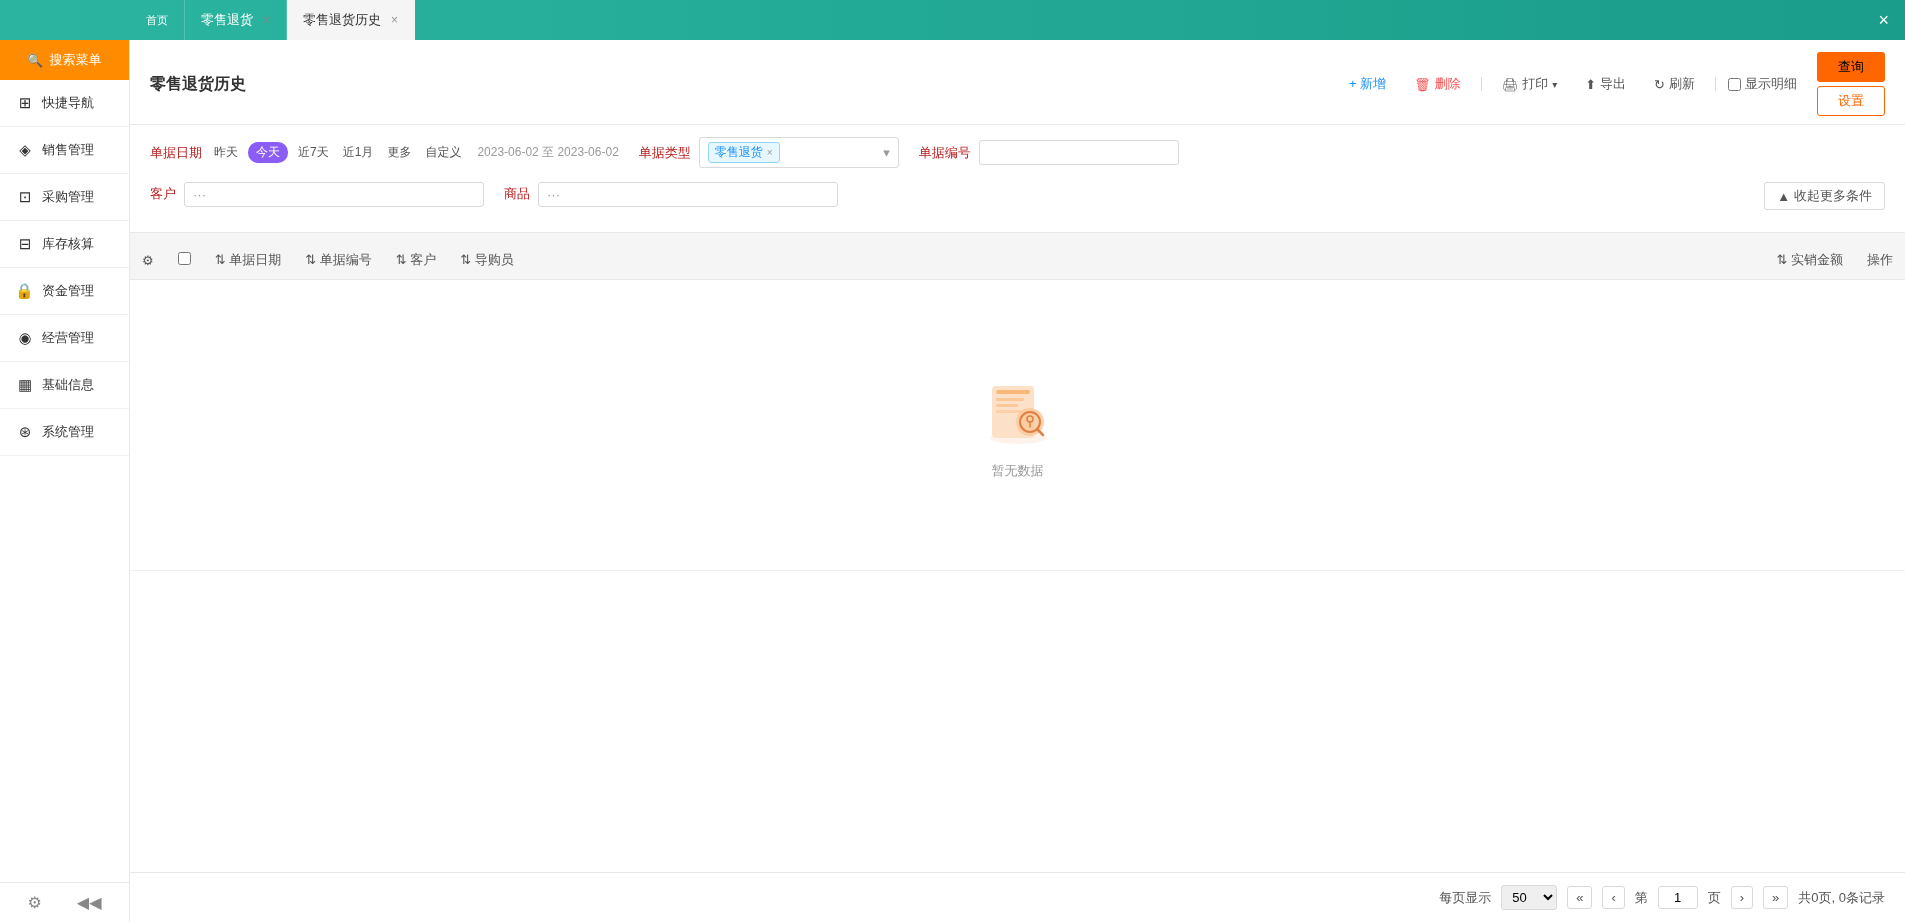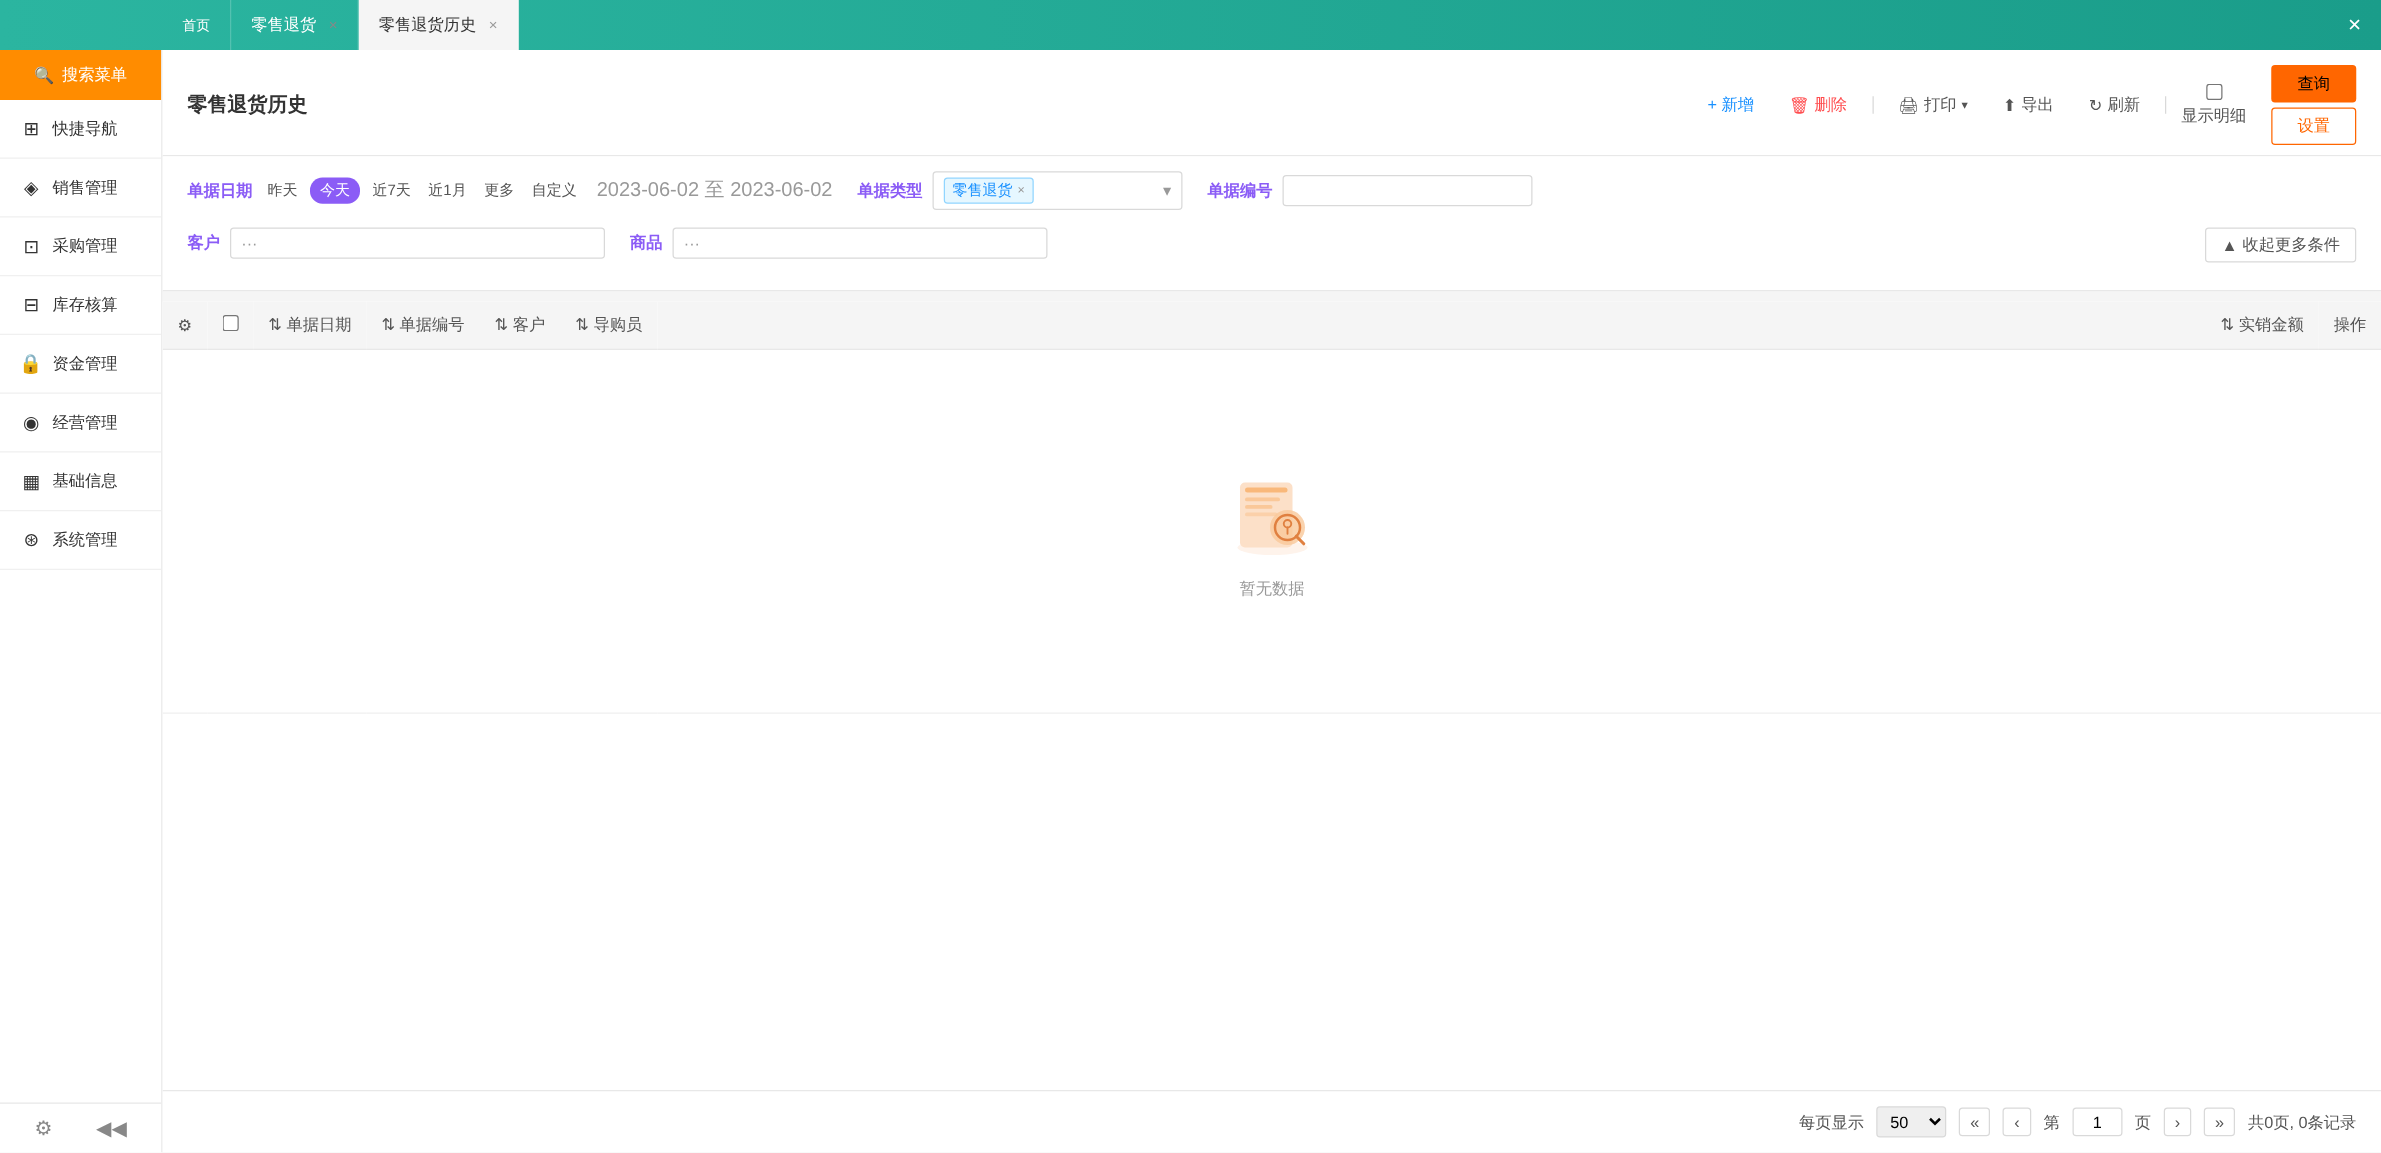--- a/index.html
+++ b/index.html
@@ -169,21 +169,20 @@
       border-radius: 3px;
       cursor: pointer;
       font-size: 13px;
     }
     .display-detail {
       display: flex;
       align-items: center;
       gap: 4px;
       font-size: 13px;
       color: #555;
-      flex-direction: column;
     }
 
     
     .filter-area {
       background: #fff;
       padding: 12px 20px;
       border-bottom: 1px solid #e8e8e8;
     }
     .filter-row {
       display: flex;
@@ -191,44 +190,43 @@
       gap: 20px;
       margin-bottom: 10px;
     }
     .filter-item {
       display: flex;
       align-items: center;
       gap: 8px;
     }
     .filter-label {
       font-size: 13px;
-      color: #8b5cf6;
+      color: #b91c1c;
       white-space: nowrap;
-      font-weight: bold;
     }
     .date-btns {
       display: flex;
       align-items: center;
       gap: 6px;
     }
     .date-btn {
       font-size: 12px;
       color: #555;
       cursor: pointer;
       padding: 2px 4px;
       border-radius: 2px;
     }
     .date-btn.active {
       background: #8b5cf6;
       color: #fff;
       border-radius: 10px;
       padding: 2px 8px;
     }
     .date-range {
-      font-size: 16px;
+      font-size: 12px;
       color: #999;
       margin-left: 4px;
     }
     .filter-type-select {
       display: flex;
       align-items: center;
       border: 1px solid #d9d9d9;
       border-radius: 3px;
       padding: 4px 8px;
       font-size: 13px;

